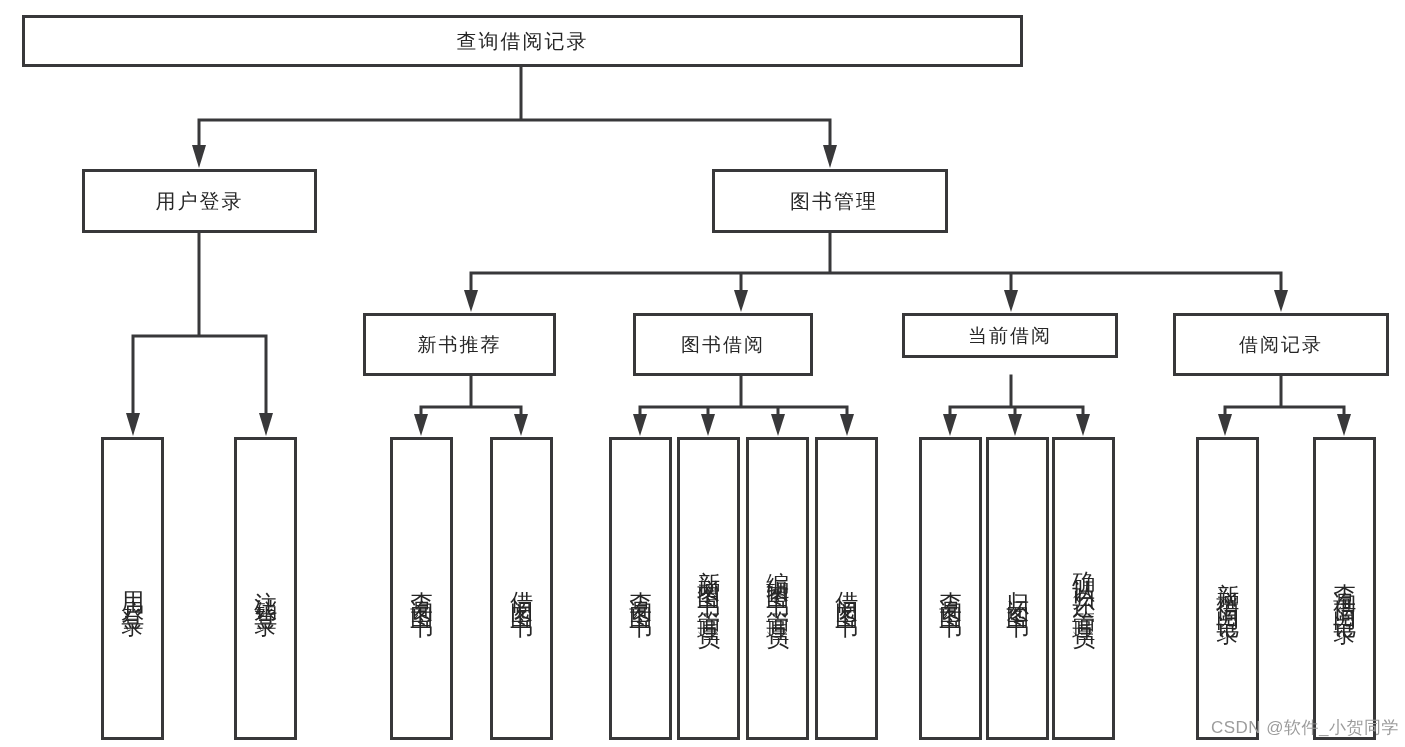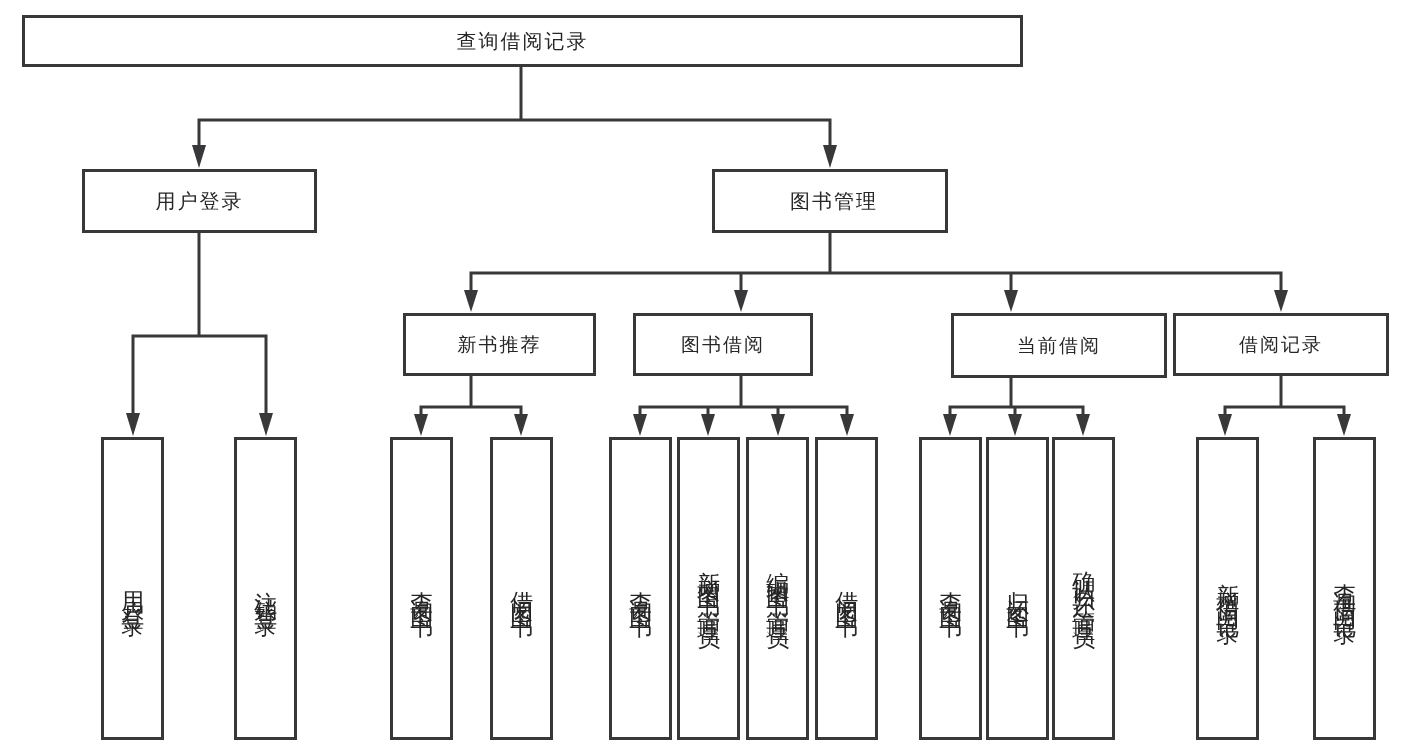--- a/index.html
+++ b/index.html
@@ -117,27 +117,27 @@
     <span class="h-label">查询借阅记录</span>
   </div>
 
   <div class="box lvl2" style="left:82px; top:169px; width:235px; height:64px;">
     <span class="h-label">用户登录</span>
   </div>
   <div class="box lvl2" style="left:712px; top:169px; width:236px; height:64px;padding-left:8px;">
     <span class="h-label">图书管理</span>
   </div>
 
-  <div class="box lvl3" style="left:363px; top:313px; width:193px; height:63px;margin-left:40px;">
+  <div class="box lvl3" style="left:363px; top:313px; width:193px; height:63px;">
     <span class="h-label">新书推荐</span>
   </div>
   <div class="box lvl3" style="left:633px; top:313px; width:180px; height:63px;">
     <span class="h-label">图书借阅</span>
   </div>
-  <div class="box lvl3" style="left:951px; top:313px; width:216px; height:65px;">
+  <div class="box lvl3" style="left:902px; top:313px; width:216px; height:45px;">
     <span class="h-label">当前借阅</span>
   </div>
   <div class="box lvl3" style="left:1173px; top:313px; width:216px; height:63px;">
     <span class="h-label">借阅记录</span>
   </div>
 
   <div class="box leaf" style="left:101px; top:437px; width:63px; height:303px;">
     <span class="v-label">用户登录</span>
   </div>
   <div class="box leaf" style="left:234px; top:437px; width:63px; height:303px;">
@@ -174,14 +174,15 @@
     <span class="v-label">确认归还（管理员）</span>
   </div>
 
   <div class="box leaf" style="left:1196px; top:437px; width:63px; height:303px;">
     <span class="v-label">新增借阅记录</span>
   </div>
   <div class="box leaf" style="left:1313px; top:437px; width:63px; height:303px;">
     <span class="v-label">查询借阅记录</span>
   </div>
 
+  <div class="watermark">CSDN @软件_小贺同学</div>
 
 </div>
 
 </body></html>

